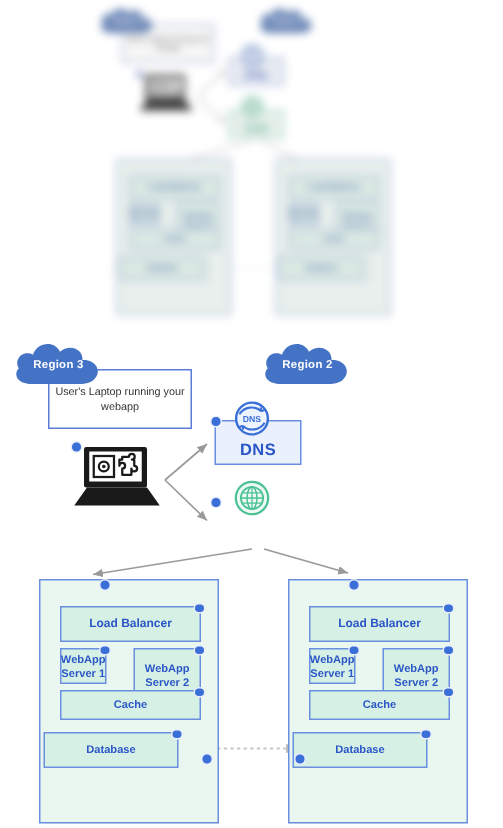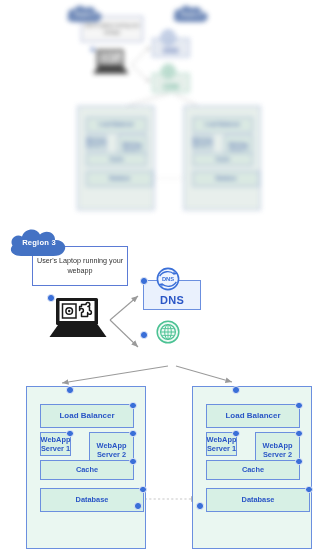--- a/index.html
+++ b/index.html
@@ -83,21 +83,21 @@
     position:absolute;box-sizing:border-box;
     background:#d7f0e5;border:1.1px solid #6b8fdf;
     color:#2a56c6;font-weight:bold;
     display:flex;align-items:center;justify-content:center;text-align:center;
     font-size:7.4px;line-height:1.25;
   }
   .t-lb{left:13px;top:17px;width:94px;height:24px;font-size:8px;}
   .t-w1{left:13px;top:45px;width:31px;height:24px;}
   .t-w2{left:62px;top:45px;width:45px;height:36px;}
   .t-cache{left:13px;top:73px;width:94px;height:20px;}
-  .t-db{left:13px;top:101px;width:104px;height:24px;}
+  .t-db{left:2px;top:101px;width:90px;height:24px;}
 
   .tier .dot,.region .dot{position:absolute;}
 </style>
 </head>
 <body>
 
 <div class="stage">
 
   <div class="preview">
     <div class="mini">
@@ -269,15 +269,21 @@
     <div class="node region region2">
       <div class="tier t-lb">Load Balancer<div class="dot" style="right:-3.5px;top:-3.5px;"></div></div>
       <div class="tier t-w1">WebApp Server 1<div class="dot" style="right:-3.5px;top:-3.5px;"></div></div>
       <div class="tier t-w2">WebApp Server 2<div class="dot" style="right:-3.5px;top:-3.5px;"></div></div>
       <div class="tier t-cache">Cache<div class="dot" style="right:-3.5px;top:-3.5px;"></div></div>
       <div class="tier t-db">Database<div class="dot" style="right:-3.5px;top:-3.5px;"></div></div>
     </div>
     <div class="dot" style="left:232px;top:156px;"></div>
     <div class="dot" style="left:196px;top:272px;"></div>
 
+    <div class="cloud-badge cb2">
+      <svg viewBox="0 0 66 34" width="66" height="34">
+        <path d="M15 30 C6 30 2.5 24 6.5 19.5 C3 13.5 9.5 7 16 10.5 C18.5 2.5 30 0.5 34 8.5 C40 3 49.5 6.5 49 14 C57.5 13.5 62 21 57.5 26 C55 30 49 30 45 30 z" fill="#4472c4"></path>
+      </svg>
+      <div class="cloud-label">Region 2</div>
+    </div>
 
   </div>
 </div>
 
 </body></html>

